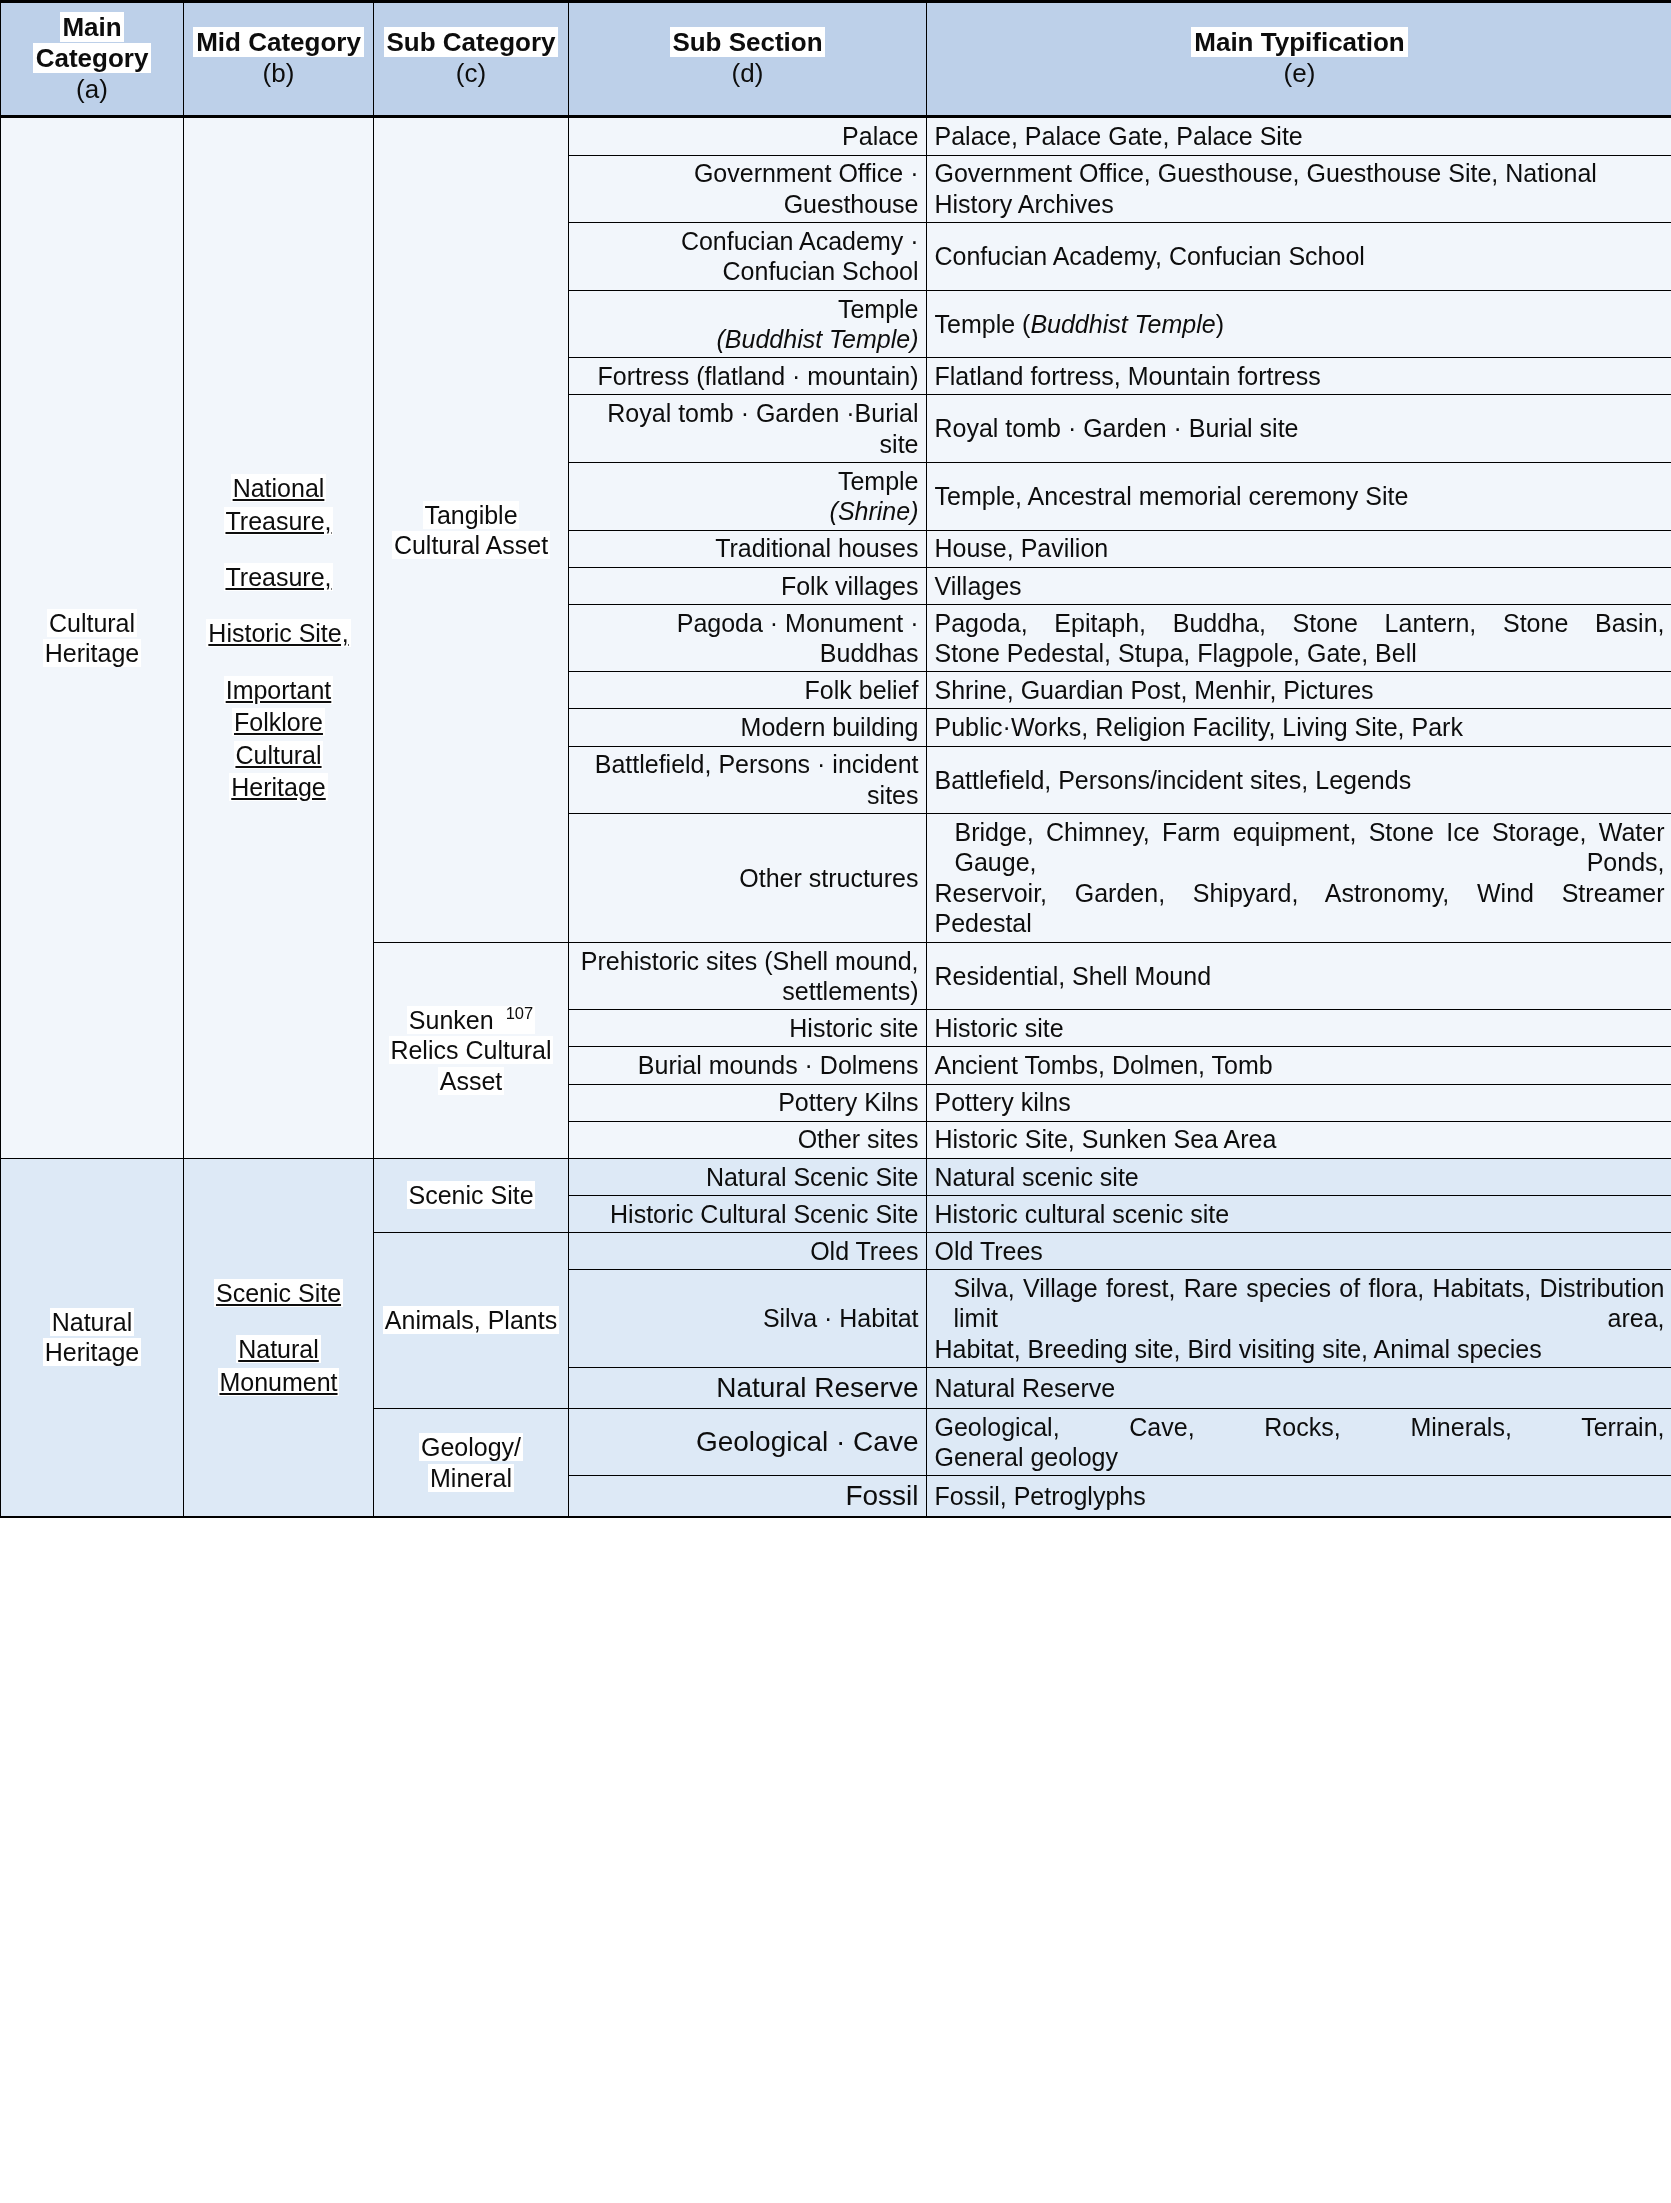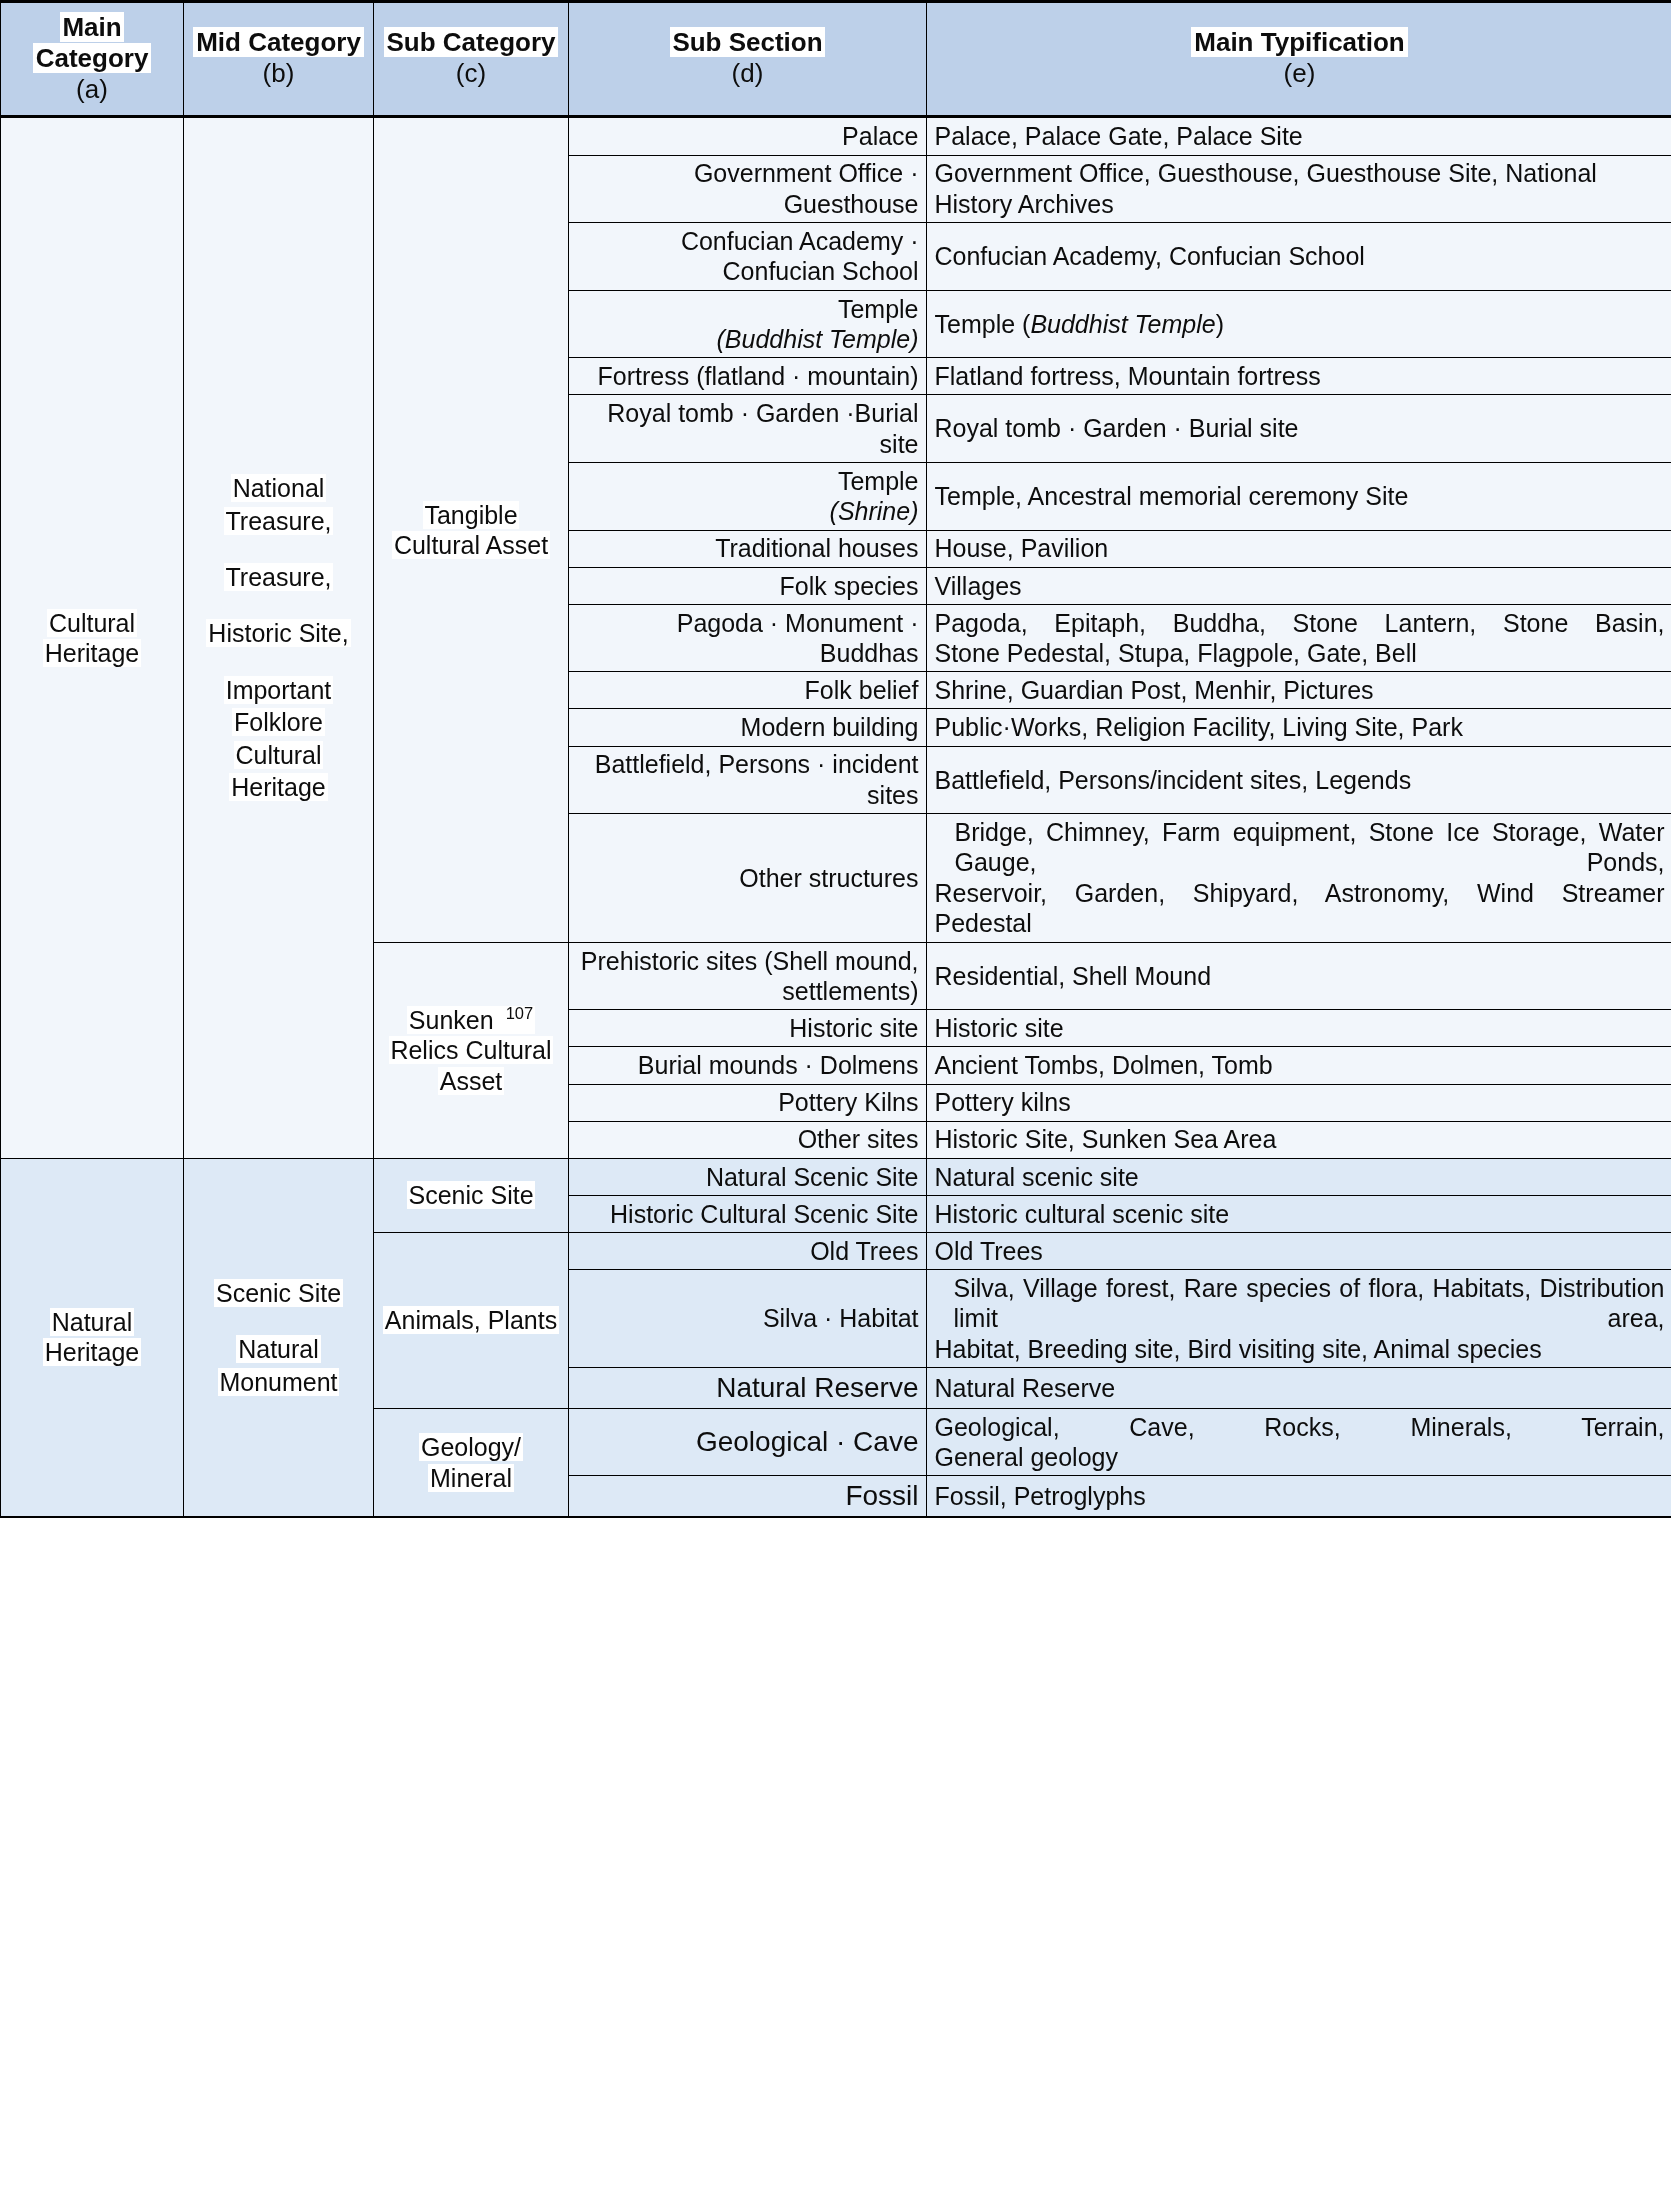--- a/index.html
+++ b/index.html
@@ -47,21 +47,21 @@
 
   
   tbody tr.cult > td{background:#f2f6fb;}
   tbody tr.nat  > td{background:#dde9f6;}
 
   
   td.cat{text-align:center;vertical-align:middle;}
   td.subsec{text-align:right;}
   td.typ{text-align:left;}
   td.big{font-size:28px;}
-  td.tall{line-height:1.30;}
+  td.tall{line-height:1.30;text-decoration:underline;}
 
   .hl{background:#ffffff;box-decoration-break:clone;-webkit-box-decoration-break:clone;padding:0 1.9px;}
   .it{font-style:italic;}
   sup{font-size:0.66em;vertical-align:super;line-height:0;margin-left:12px;}
   .gap{display:block;height:0.95em;}
   .nb{white-space:nowrap;}
   .vsp{display:block;}
 </style>
 </head>
 <body>
@@ -156,21 +156,21 @@
       </td>
       <td class="typ">Temple, Ancestral memorial ceremony Site</td>
     </tr>
 
     <tr class="cult">
       <td class="subsec">Traditional houses</td>
       <td class="typ">House, Pavilion</td>
     </tr>
 
     <tr class="cult">
-      <td class="subsec">Folk species</td>
+      <td class="subsec">Folk villages</td>
       <td class="typ">Villages</td>
     </tr>
 
     <tr class="cult">
       <td class="subsec">Pagoda · Monument · Buddhas</td>
       <td class="typ">
         <span class="vsp just-line" style="display:block;text-align:justify;text-align-last:justify;">Pagoda, Epitaph, Buddha, Stone Lantern, Stone Basin,</span>
         <span class="vsp">Stone Pedestal, Stupa, Flagpole, Gate, Bell</span>
       </td>
     </tr>

